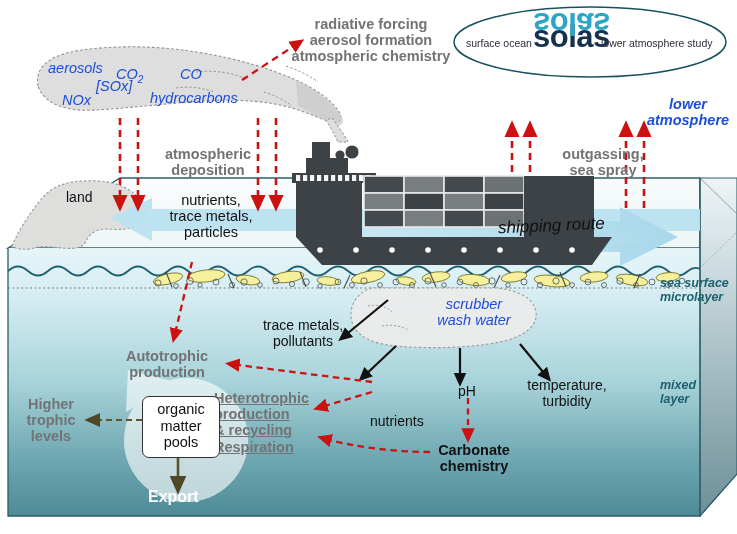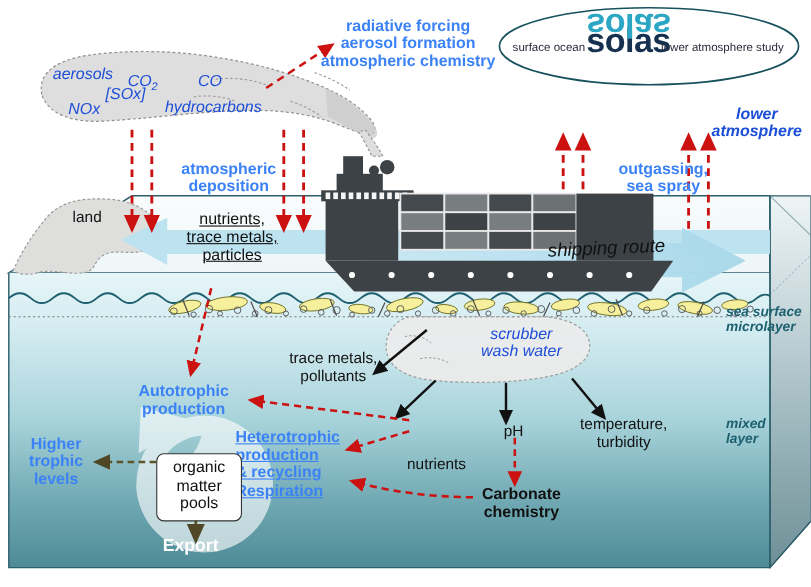--- a/index.html
+++ b/index.html
@@ -1,20 +1,20 @@
 <!DOCTYPE html>
 <html><head>
 <meta charset="utf-8">
 <style>
   html,body{margin:0;padding:0;background:#fff;}
   body{width:737px;height:534px;position:relative;overflow:hidden;
        font-family:"Liberation Sans","DejaVu Sans",sans-serif;}
   #stage{position:absolute;inset:0;width:737px;height:534px;}
   .lbl{position:absolute;white-space:pre;line-height:1.12;}
-  .red{color:#3b82f6;font-weight:bold;}
+  .red{color:#737373;font-weight:bold;}
   .blk{color:#111;}
   .blkb{color:#111;font-weight:bold;}
   .teal{color:#1d6070;font-style:italic;font-weight:bold;}
   .bluei{color:#1b4fd8;font-style:italic;font-weight:bold;}
   .ital{font-style:italic;color:#1d4ed8;}
   .ctr{text-align:center;}
   svg{position:absolute;left:0;top:0;}
   .ombox{position:absolute;background:#fff;border:1.6px solid #333;border-radius:7px;
          color:#111;text-align:center;line-height:1.15;}
 </style>
@@ -289,21 +289,21 @@
 aerosol formation
 atmospheric chemistry</div>
 <div class="lbl red ctr" style="left:148px;top:146px;width:120px;font-size:14.5px;">atmospheric
 deposition</div>
 <div class="lbl red ctr" style="left:548px;top:146px;width:110px;font-size:14.5px;">outgassing,
 sea spray</div>
 <div class="lbl bluei ctr" style="left:642px;top:96px;width:92px;font-size:14.5px;">lower
 atmosphere</div>
 
 <div class="lbl blk" style="left:66px;top:190px;font-size:14px;">land</div>
-<div class="lbl blk ctr" style="left:152px;top:192px;width:118px;font-size:14.5px;text-decoration:underline;">nutrients,
+<div class="lbl blk ctr" style="left:152px;top:192px;width:118px;font-size:14.5px;">nutrients,
 trace metals,
 particles</div>
 
 <div class="lbl ital" style="left:498px;top:216px;font-size:17px;color:#111;transform:rotate(-2.5deg);">shipping route</div>
 
 <div class="lbl teal" style="left:660px;top:276px;font-size:12.5px;">sea surface
 microlayer</div>
 <div class="lbl teal" style="left:660px;top:378px;font-size:12.5px;">mixed
 layer</div>
 
@@ -323,21 +323,21 @@
 <div class="lbl red ctr" style="left:110px;top:348px;width:114px;font-size:14.5px;">Autotrophic
 production</div>
 <div class="lbl red" style="left:214px;top:390px;width:126px;font-size:14.5px;text-decoration:underline;">Heterotrophic
 production
 &amp; recycling
 Respiration</div>
 <div class="lbl red ctr" style="left:14px;top:396px;width:74px;font-size:14.5px;">Higher
 trophic
 levels</div>
 
-<div class="ombox" style="left:142px;top:396px;width:76px;height:56px;padding-top:4px;font-size:14.5px;margin-top:16px;">
+<div class="ombox" style="left:142px;top:396px;width:76px;height:56px;padding-top:4px;font-size:14.5px;">
   <span>organic
 matter
 pools</span>
 </div>
 
 <div class="lbl" style="left:148px;top:488px;font-size:16px;font-weight:bold;color:#ffffff;">Export</div>
 
 <div class="lbl" style="left:466px;top:38px;font-size:10.5px;color:#2c2c3a;">surface ocean</div>
 <div class="lbl" style="left:533px;top:20px;font-size:31px;font-weight:bold;color:#15314f;letter-spacing:-0.5px;">solas</div>
 <div class="lbl" style="left:533px;top:40px;font-size:31px;font-weight:bold;color:#2ba6c4;letter-spacing:-0.5px;

